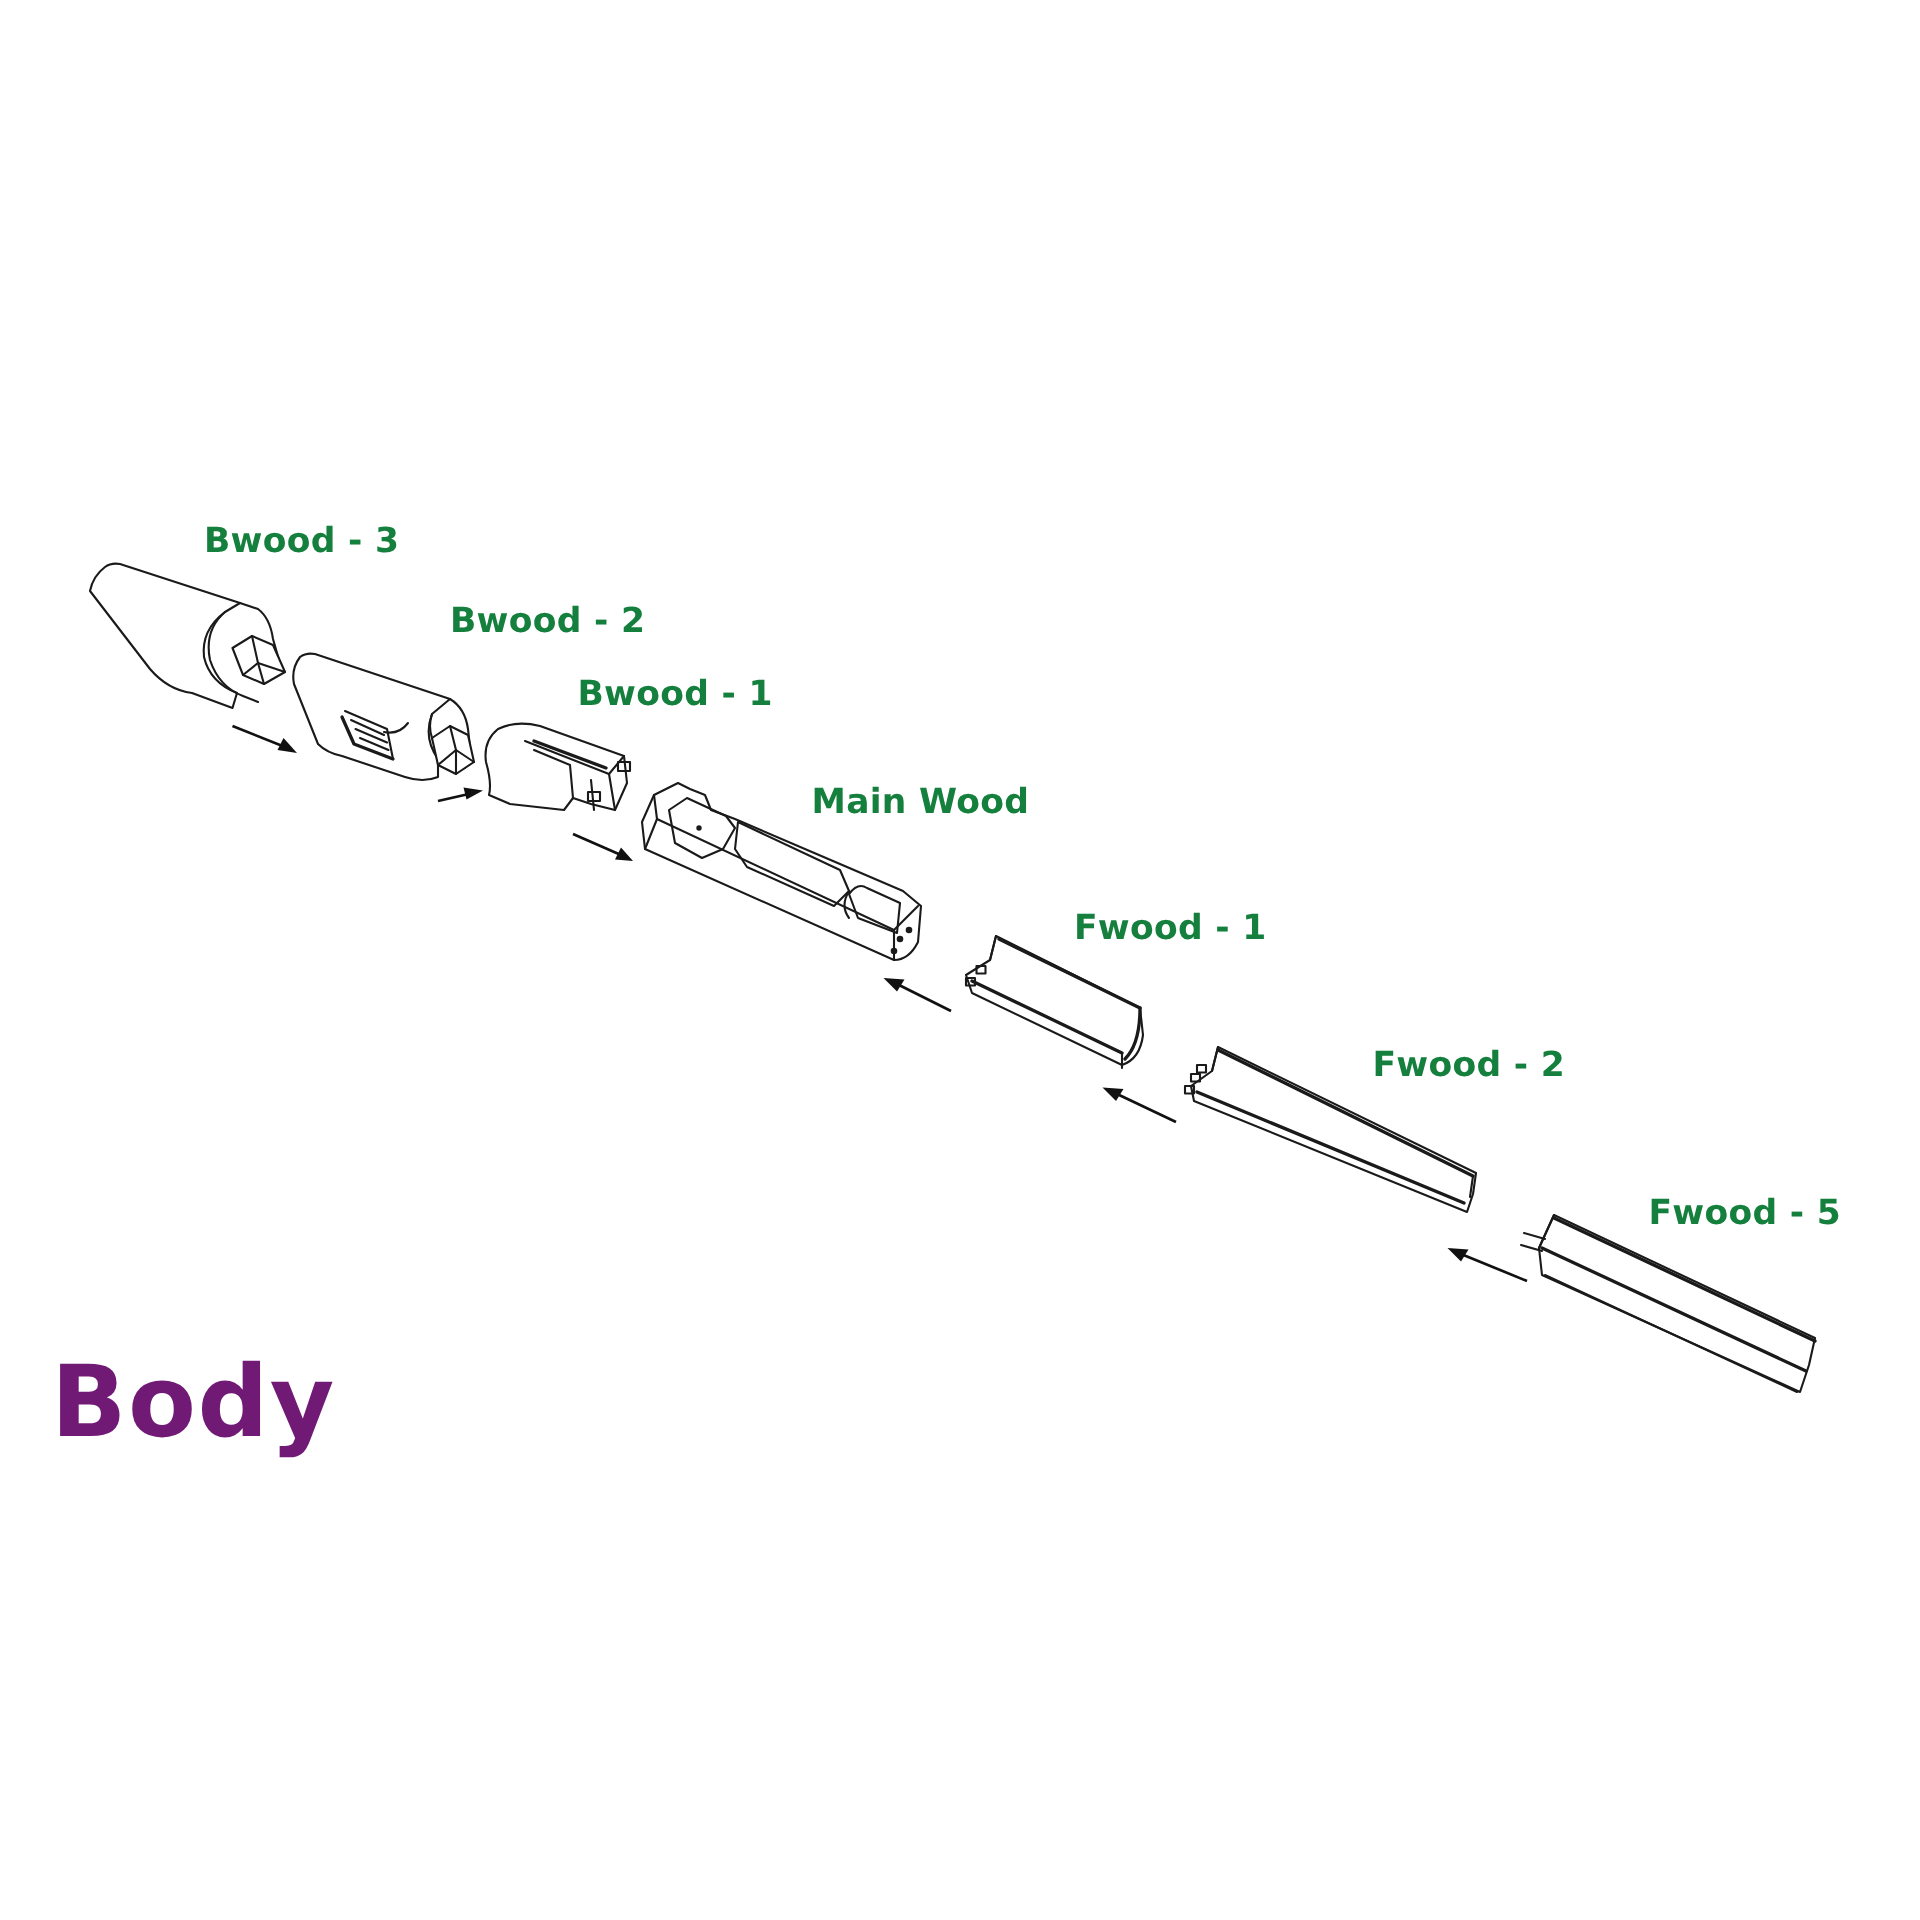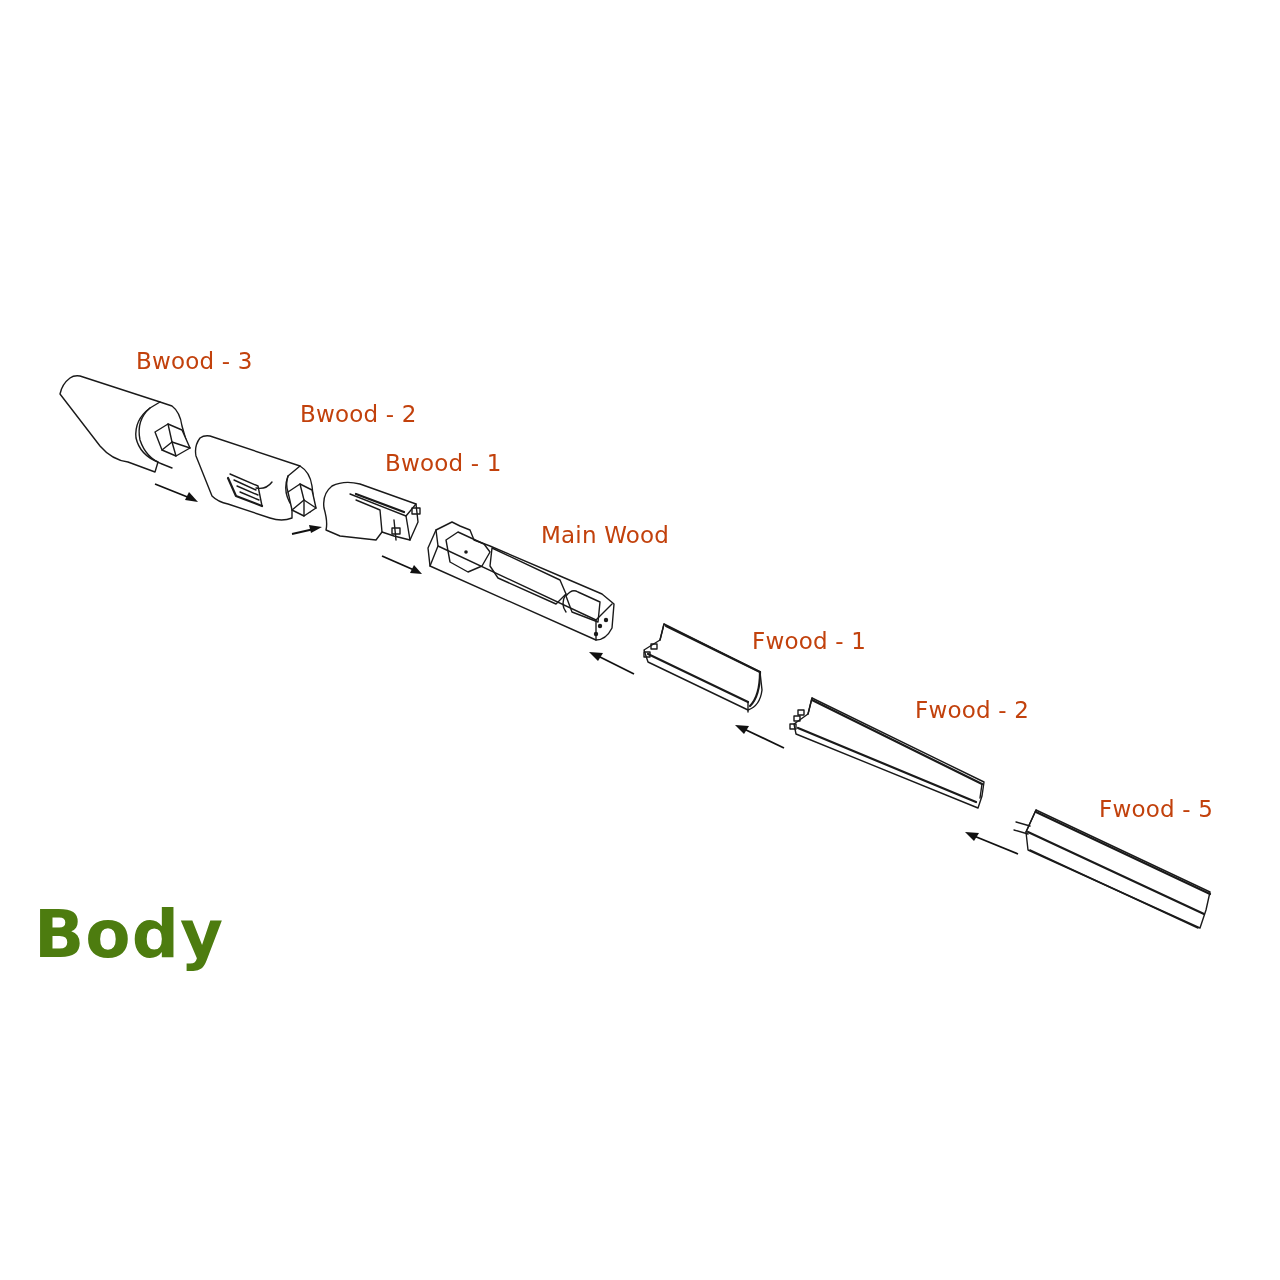--- a/index.html
+++ b/index.html
@@ -1,18 +1,18 @@
 <!DOCTYPE html>
 <html><head>
   <meta charset="utf-8">
   <style>
     html, body { margin: 0; padding: 0; background: #ffffff; }
     body { width: 1280px; height: 1280px; position: relative; overflow: hidden; font-family: "DejaVu Sans", sans-serif; }
-    .label { position: absolute; font-weight: normal; font-size: 23px; color: #c2410c; white-space: nowrap; letter-spacing: 0.2px; }
-    .title { position: absolute; font-weight: bold; font-size: 66px; color: #4d7c0f; letter-spacing: 1px; }
+    .label { position: absolute; font-weight: bold; font-size: 23px; color: #15803d; white-space: nowrap; letter-spacing: 0.2px; }
+    .title { position: absolute; font-weight: bold; font-size: 66px; color: #701a75; letter-spacing: 1px; }
     svg.diagram { position: absolute; left: 0; top: 0; }
     .part path, .part line, .part polyline, .part polygon, .part rect, .part circle { fill: none; stroke: #1a1a1a; stroke-width: 1.4; stroke-linejoin: round; stroke-linecap: round; }
     .part .thick { stroke-width: 2.2; }
     .part .fillw { fill: #ffffff; }
     .part .dot { fill: #1a1a1a; stroke: none; }
     .arrow line { stroke: #111111; stroke-width: 1.8; }
     .arrow polygon { fill: #111111; stroke: none; }
   </style>
 </head>
 <body>
@@ -127,17 +127,17 @@
   <g class="arrow">
     <line x1="1018" y1="854" x2="974" y2="836"></line>
     <polygon points="965,832 979,833 974,841"></polygon>
   </g>
 </svg>
 
 <div class="label" style="left:136px; top:348px;">Bwood - 3</div>
 <div class="label" style="left:252px; top:401px;margin-left:48px;">Bwood - 2</div>
 <div class="label" style="left:385px; top:450px;text-align:right;">Bwood - 1</div>
 <div class="label" style="left:541px; top:522px;">Main Wood</div>
-<div class="label" style="left:716px; top:628px;margin-left:36px;">Fwood - 1</div>
+<div class="label" style="left:716px; top:606px;">Fwood - 1</div>
 <div class="label" style="left:915px; top:697px;">Fwood - 2</div>
 <div class="label" style="left:1099px; top:796px;">Fwood - 5</div>
 
 <div class="title" style="left:34px; top:896px;">Body</div>
 
 </body></html>

